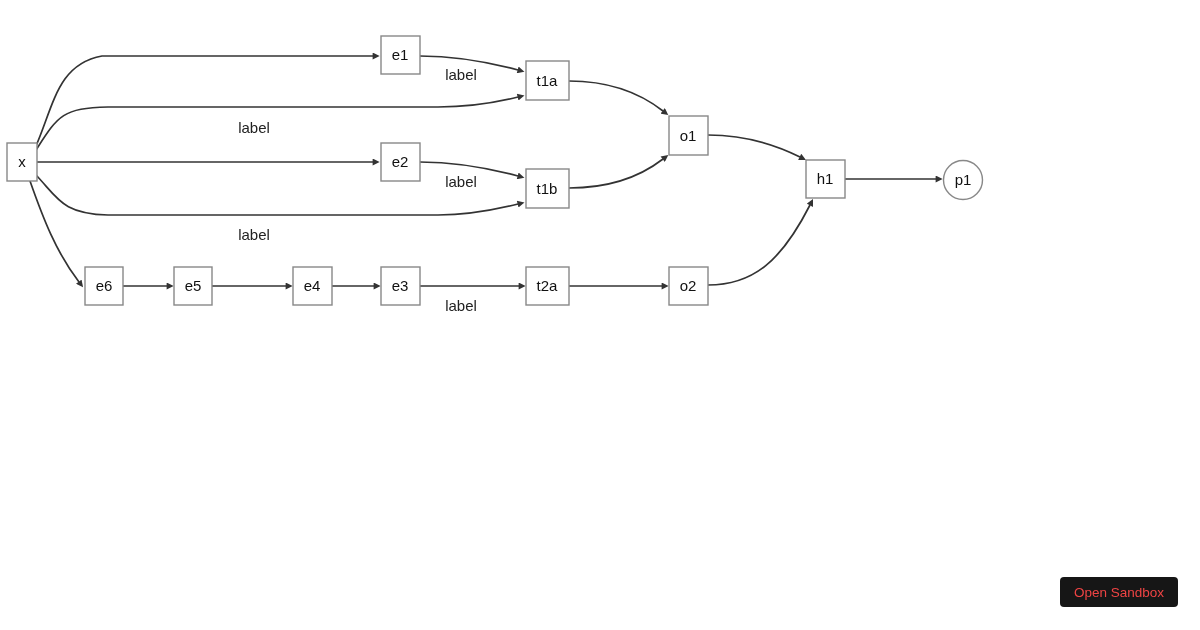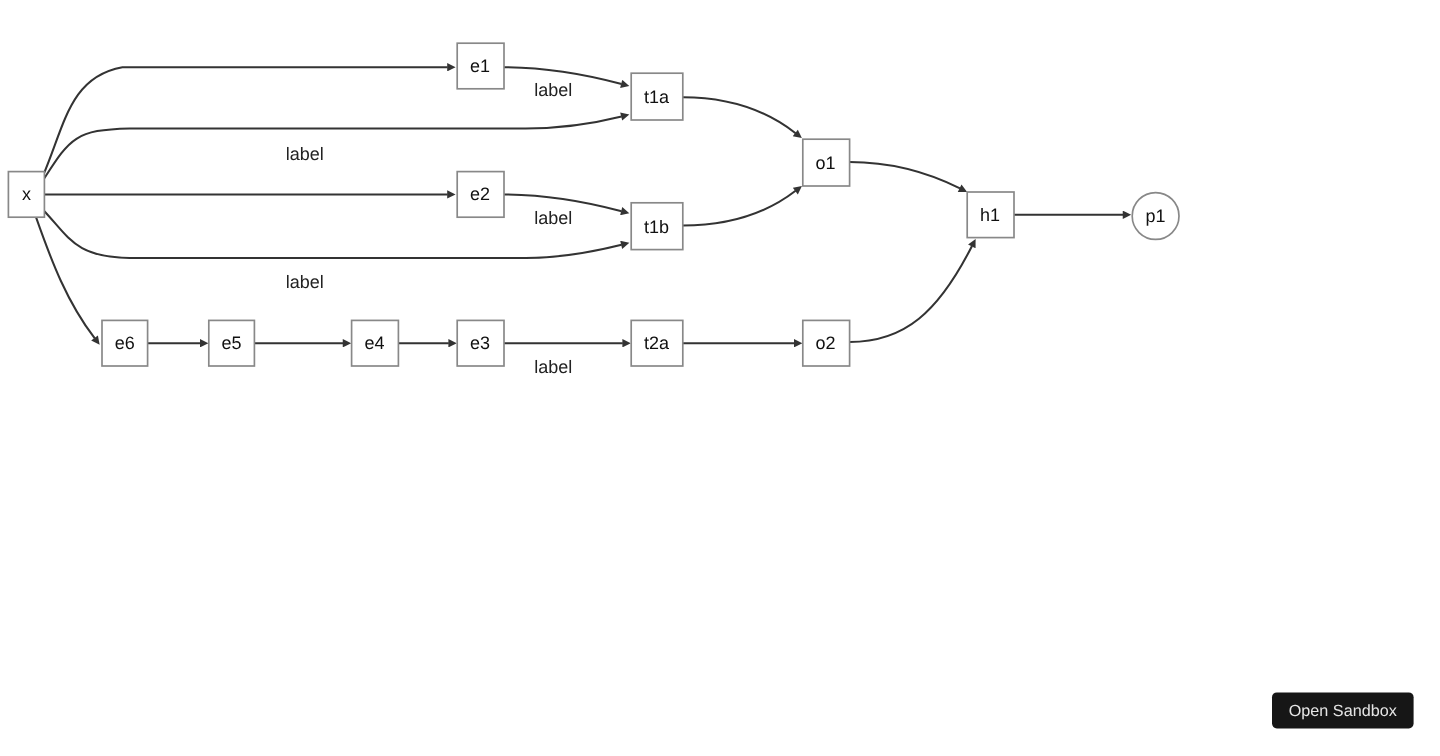--- a/index.html
+++ b/index.html
@@ -9,21 +9,21 @@
     font-family:"Liberation Sans", sans-serif;
   }
   svg{display:block}
   .node{fill:#ffffff;stroke:#888888;stroke-width:1.4px}
   .edge{fill:none;stroke:#333333;stroke-width:1.7px}
   .nlabel{fill:#111111;font-size:15px;text-anchor:middle;font-family:"Liberation Sans",sans-serif}
   .elabel{fill:#222222;font-size:15px;text-anchor:middle;font-family:"Liberation Sans",sans-serif}
   .sandbox-btn{
     position:absolute;right:22px;bottom:23px;
     height:30px;padding:0 14px;
-    background:#161616;color:#e5e5e5;
+    background:#161616;color:#ef4444;
     border:none;border-radius:4px;
     font-family:"Liberation Sans",sans-serif;font-size:13.5px;
     display:flex;align-items:center;justify-content:center;
     cursor:pointer;
   }
 </style>
 </head>
 <body>
 
 <svg width="1200" height="630" viewBox="0 0 1200 630">

